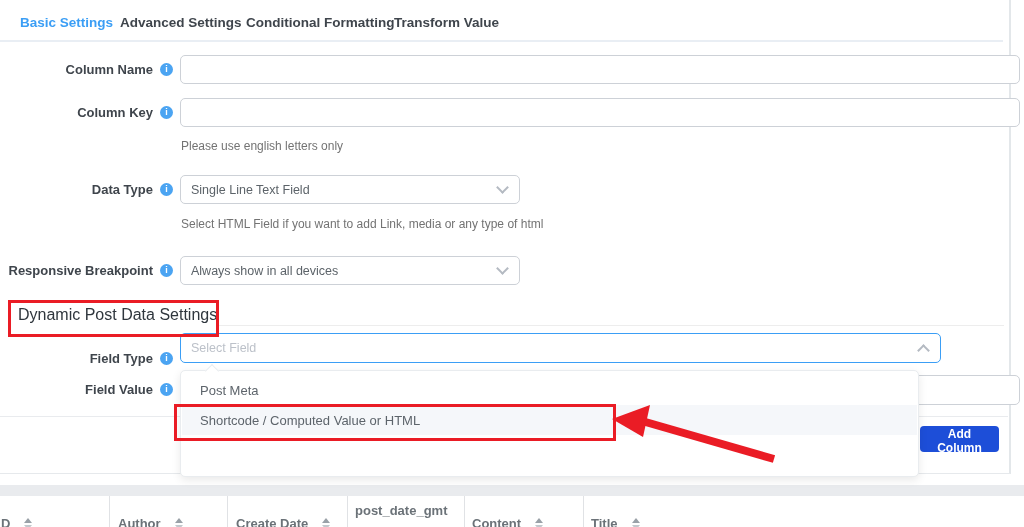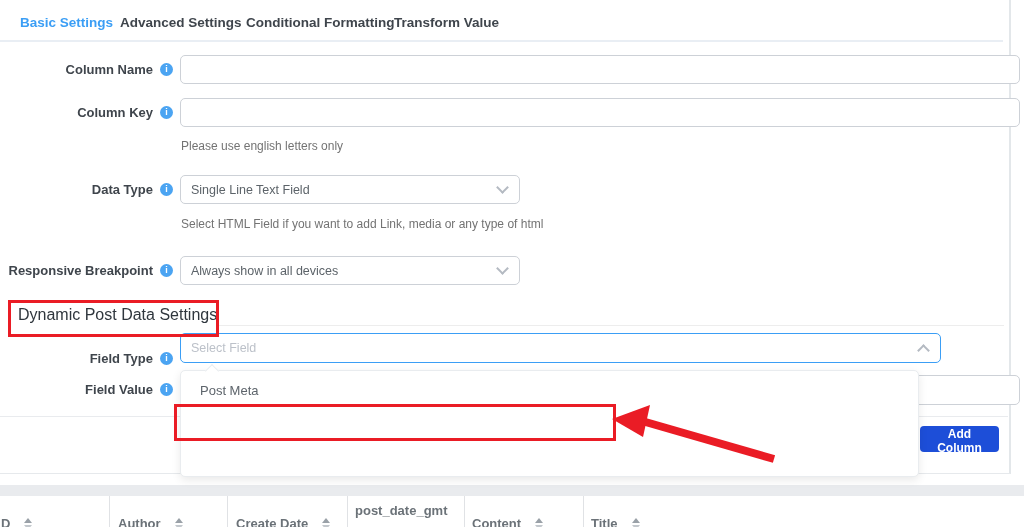--- a/index.html
+++ b/index.html
@@ -126,20 +126,21 @@
   </div>
   <input class="text-input" style="top: 375px; height: 28px;" type="text" value="">
 
   <div class="footer-divider"></div>
   <button class="btn-primary">Add Column</button>
   <div class="modal-bottom"></div>
 
   <div class="dropdown">
     <div class="dropdown-notch"></div>
     <div class="option" style="top:4px;height:30px;">Post Meta</div>
+    <div class="option hl" style="top:34px;height:30px;">Shortcode / Computed Value or HTML</div>
   </div>
 
   <div class="anno-box" style="left:174px;top:404px;width:436px;height:31px;"></div>
   <svg class="abs" style="left:608px;top:402px;z-index:11;" width="175" height="62" viewBox="0 0 175 62">
     <polygon points="4,17 42,3 35,35" fill="#ea1c25"></polygon>
     <line x1="34" y1="19" x2="166" y2="57" stroke="#ea1c25" stroke-width="8"></line>
   </svg>
 
   <div class="gray-band"></div>
 

